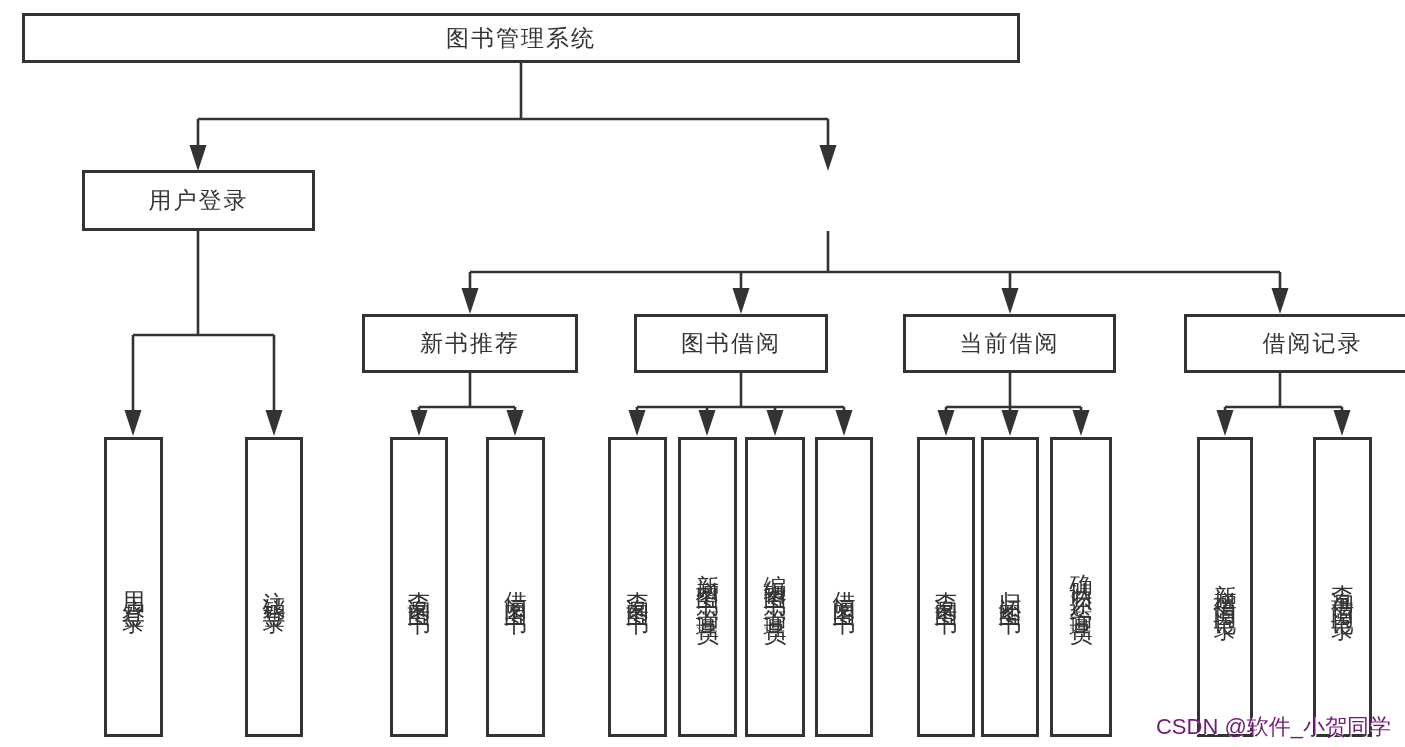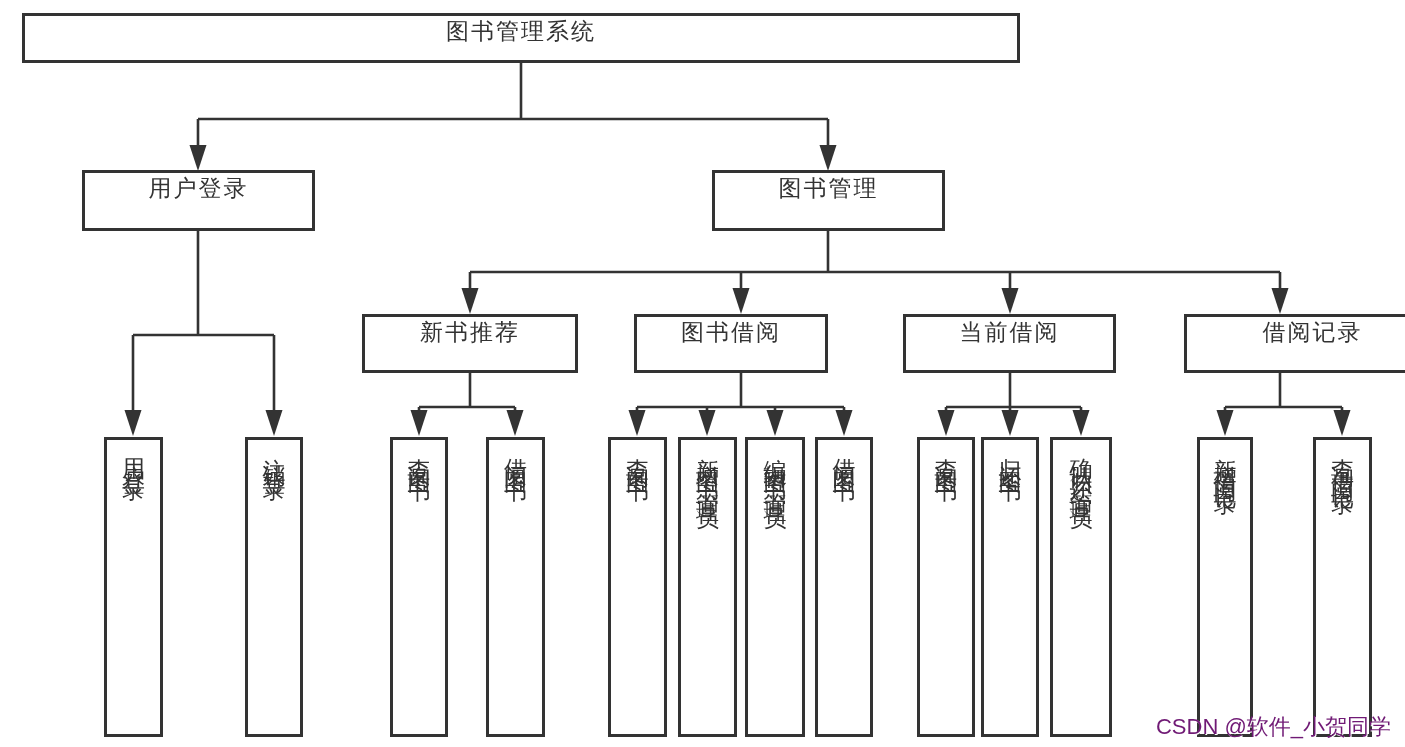--- a/index.html
+++ b/index.html
@@ -20,20 +20,21 @@
     left: 0;
     top: 0;
     z-index: 1;
   }
   .node {
     position: absolute;
     box-sizing: border-box;
     border: 3px solid #333333;
     background: #ffffff;
     display: flex;
+    align-items: center;
     justify-content: center;
     color: #333333;
     z-index: 2;
   }
   .node.h span {
     font-size: 23px;
     letter-spacing: 2px;
     white-space: nowrap;
   }
   .node.v span {
@@ -92,23 +93,20 @@
     </g>
   </svg>
 
   <div class="node h" style="left:22px; top:13px; width:998px; height:50px;">
     <span>图书管理系统</span>
   </div>
 
   <div class="node h" style="left:82px; top:170px; width:233px; height:61px;">
     <span>用户登录</span>
   </div>
-  <div class="node h" style="left:712px; top:170px; width:233px; height:61px;">
-    <span>图书管理</span>
-  </div>
 
   <div class="node h" style="left:362px; top:314px; width:216px; height:59px;">
     <span>新书推荐</span>
   </div>
   <div class="node h" style="left:634px; top:314px; width:194px; height:59px;">
     <span>图书借阅</span>
   </div>
   <div class="node h" style="left:903px; top:314px; width:213px; height:59px;">
     <span>当前借阅</span>
   </div>

